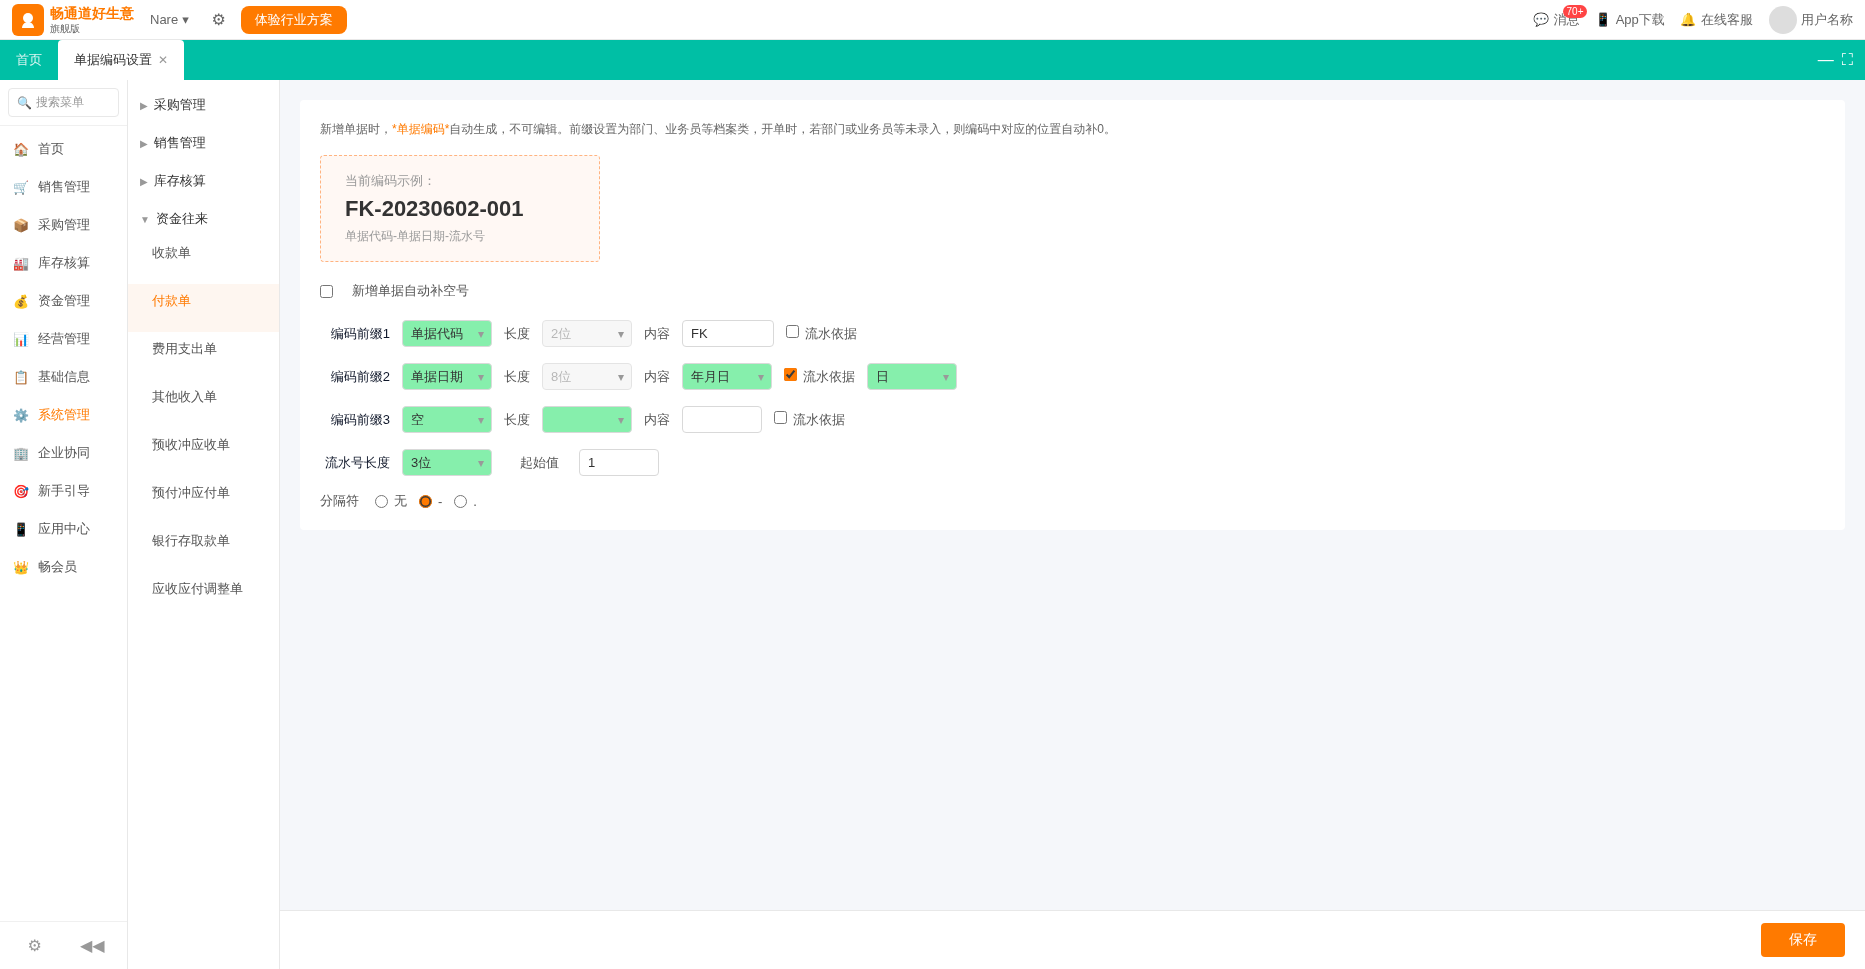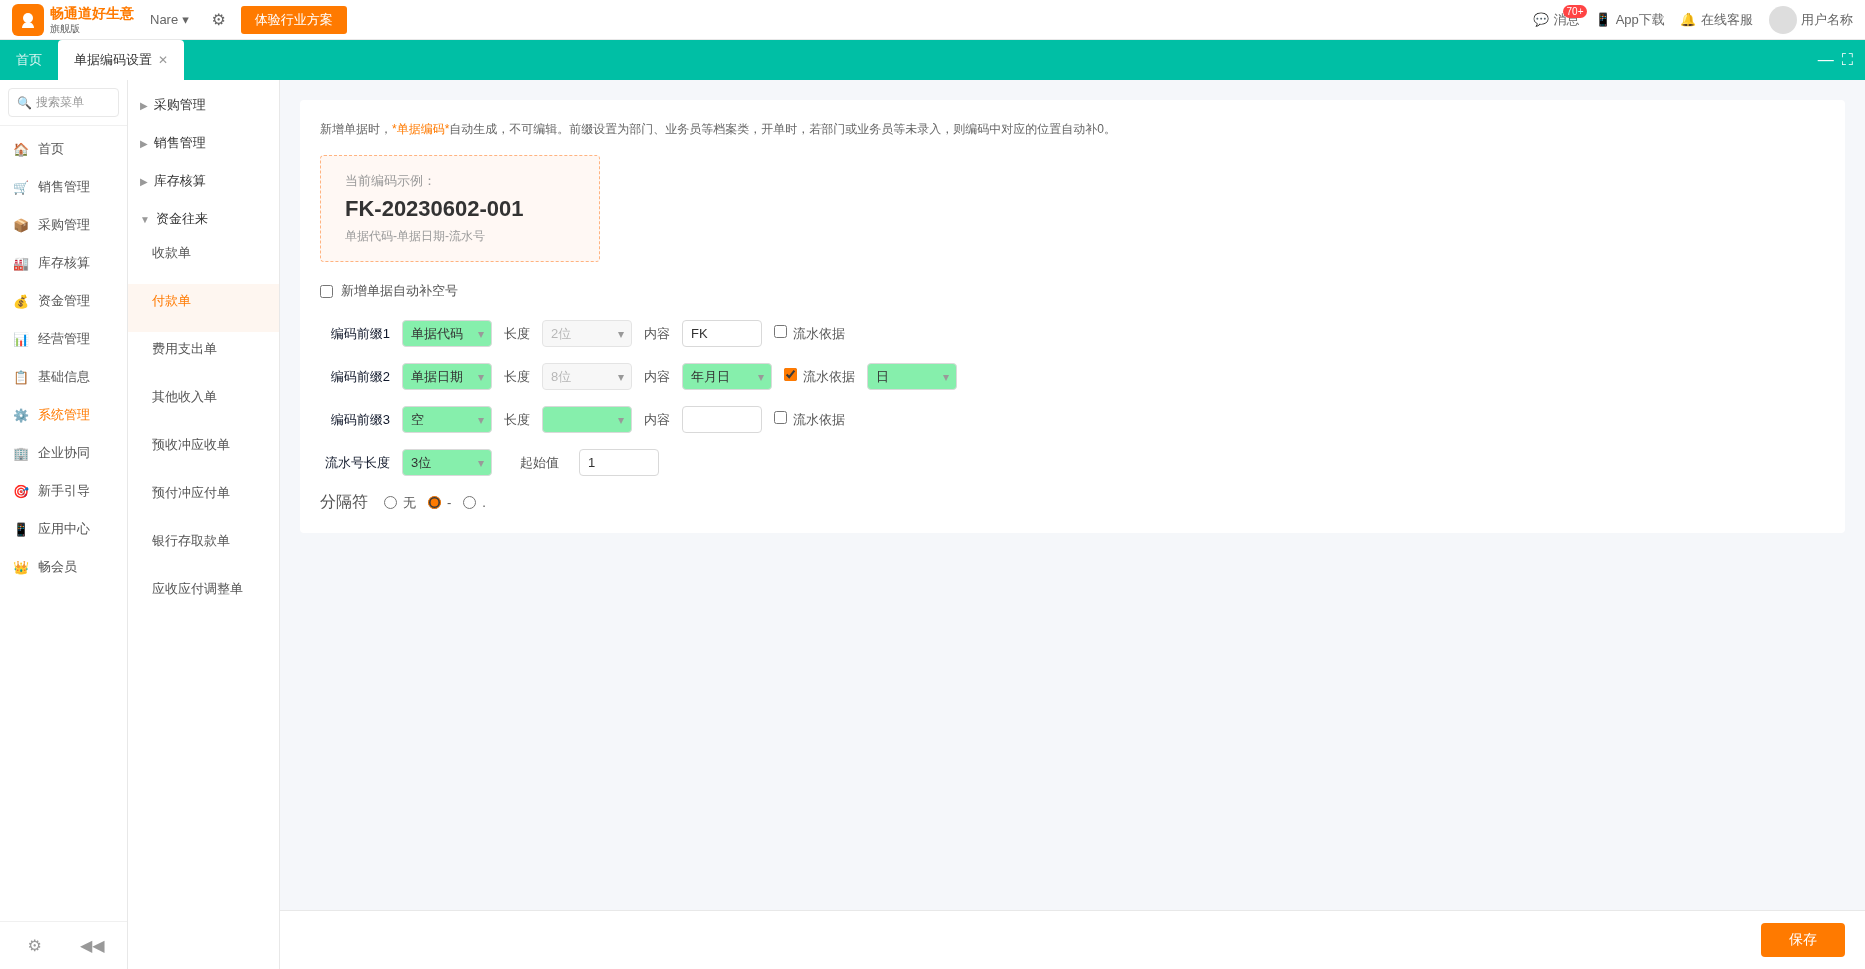--- a/index.html
+++ b/index.html
@@ -18,21 +18,21 @@
     }
     .top-bar-left { display: flex; align-items: center; gap: 8px; }
     .top-bar-logo { display: flex; align-items: center; gap: 6px; }
     .logo-icon { width: 32px; height: 32px; background: #ff7a00; border-radius: 6px; display: flex; align-items: center; justify-content: center; }
     .logo-icon svg { width: 20px; height: 20px; fill: white; }
     .logo-text { font-size: 12px; color: #333; line-height: 1.3; }
     .logo-text .main { font-size: 14px; font-weight: bold; color: #ff7a00; }
     .logo-text .sub { font-size: 10px; color: #666; }
     .nav-dropdown { display: flex; align-items: center; gap: 4px; font-size: 13px; color: #666; cursor: pointer; padding: 4px 8px; }
     .gear-btn { width: 28px; height: 28px; border: none; background: transparent; cursor: pointer; display: flex; align-items: center; justify-content: center; color: #666; font-size: 16px; }
-    .trial-btn { background: #ff7a00; color: white; border: none; border-radius: 3px; padding: 5px 14px; font-size: 13px; cursor: pointer; }
+    .trial-btn { background: #ff7a00; color: white; border: none; border-radius: 8px; padding: 5px 14px; font-size: 13px; cursor: pointer; }
     .top-bar-right { display: flex; align-items: center; gap: 16px; font-size: 13px; color: #666; }
     .top-bar-right-item { display: flex; align-items: center; gap: 4px; cursor: pointer; position: relative; }
     .badge { background: #f44; color: white; border-radius: 8px; padding: 1px 4px; font-size: 10px; position: absolute; top: -6px; right: -8px; }
     .user-avatar { width: 28px; height: 28px; border-radius: 50%; background: #ddd; }
 
     
     .tab-bar {
       height: 40px;
       background: #00bfa5;
       display: flex;
@@ -160,21 +160,21 @@
       border-radius: 4px;
       padding: 16px 24px;
       display: inline-block;
       margin-bottom: 20px;
       min-width: 280px;
     }
     .code-preview-label { font-size: 13px; color: #999; margin-bottom: 6px; }
     .code-preview-value { font-size: 22px; font-weight: 700; color: #333; margin-bottom: 6px; }
     .code-preview-desc { font-size: 12px; color: #999; }
 
-    .auto-fill-row { display: flex; align-items: center; gap: 8px; margin-bottom: 20px; font-size: 13px; color: #555; }
+    .auto-fill-row { display: flex; align-items: center; gap: 19px; margin-bottom: 20px; font-size: 13px; color: #555; }
     .auto-fill-row input[type="checkbox"] { accent-color: #ff7a00; }
 
     
     .form-section { display: flex; flex-direction: column; gap: 16px; margin-bottom: 16px; }
     .form-row { display: flex; align-items: center; gap: 12px; flex-wrap: nowrap; }
     .form-label { font-size: 13px; color: #0f172a; white-space: nowrap; width: 70px; text-align: right; }
     .form-select {
       border: 1px solid #d9d9d9;
       border-radius: 4px;
       padding: 5px 28px 5px 8px;
@@ -212,21 +212,21 @@
     .form-input-readonly {
       background: #f5f5f5;
       color: #999;
     }
     .length-label { font-size: 13px; color: #555; }
     .content-label { font-size: 13px; color: #555; }
     .stream-checkbox { display: flex; align-items: flex-start; gap: 6px; font-size: 13px; color: #555; }
     .stream-checkbox input[type="checkbox"] { accent-color: #ff7a00; }
 
     .separator-row { display: flex; align-items: center; gap: 16px; margin-top: 8px; }
-    .separator-label { font-size: 16px; color: #555; text-align: center; }
+    .separator-label { font-size: 13px; color: #555; text-align: center; }
     .separator-options { display: flex; align-items: center; gap: 12px; font-size: 13px; color: #555; }
     .separator-options .radio-item input[type="radio"] { accent-color: #ff7a00; }
 
     
     .page-footer {
       background: #fff;
       border-top: 1px solid #e8e8e8;
       padding: 12px 20px;
       display: flex;
       justify-content: flex-end;
@@ -440,21 +440,21 @@
                 <option>单据代码</option>
               </select>
             </div>
             <span class="length-label">长度</span>
             <div class="select-wrapper">
               <select class="form-select form-input-readonly" disabled="">
                 <option>2位</option>
               </select>
             </div>
             <span class="content-label">内容</span>
-            <input class="form-input" style="width: 80px;" value="FK" readonly="">
+            <input class="form-input" style="width: 92px;" value="FK" readonly="">
             <label class="stream-checkbox">
               <input type="checkbox" style="">
               <span>流水依据</span>
             </label>
           </div>
 
           <div class="form-row">
             <span class="form-label">编码前缀2</span>
             <div class="select-wrapper">
               <select class="form-select">

